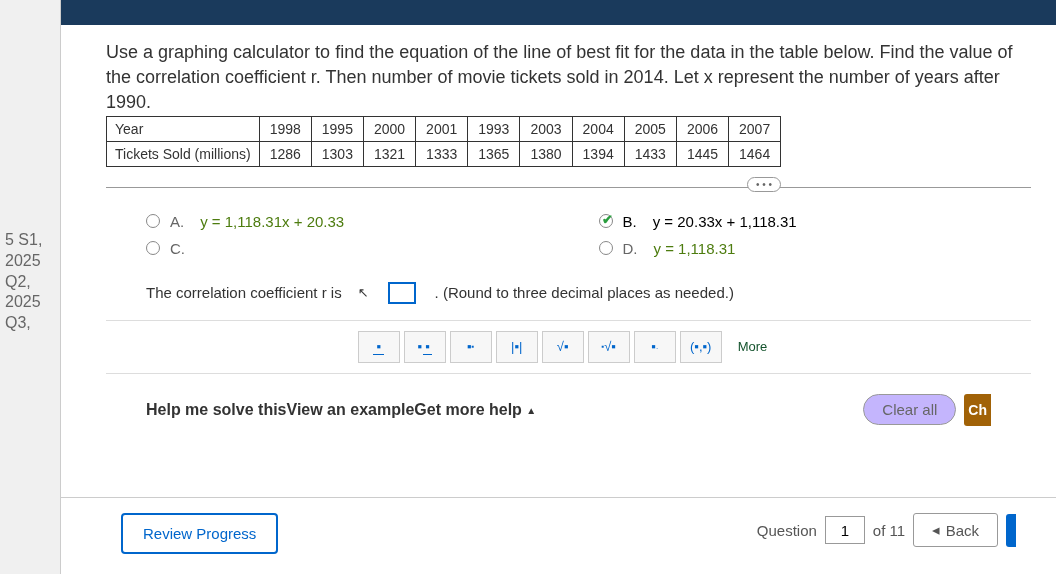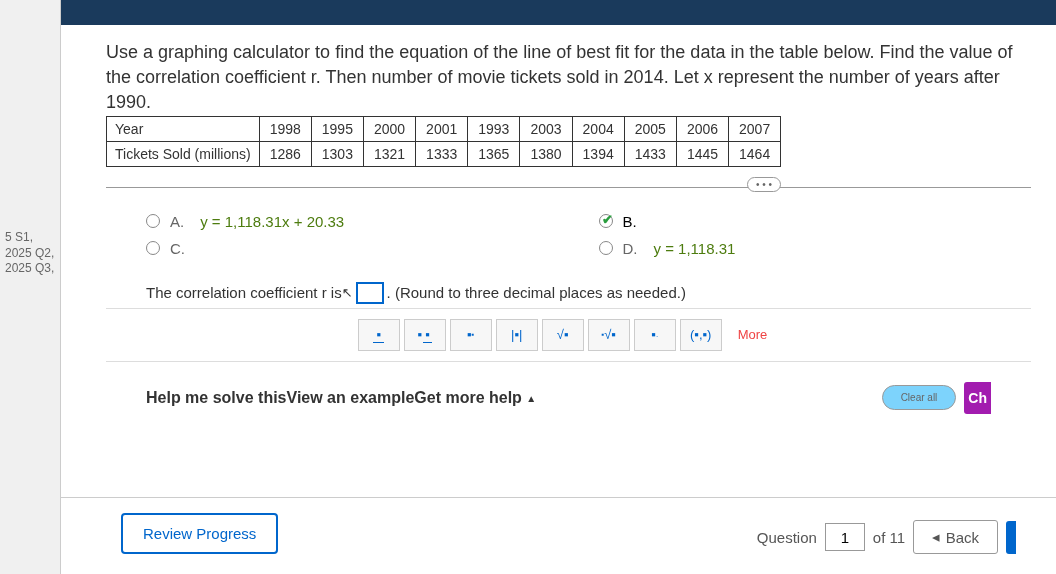--- a/index.html
+++ b/index.html
@@ -8,21 +8,21 @@
       background: #e8e8e8;
       display: flex;
       width: 1056px;
       height: 574px;
       overflow: hidden;
     }
     .sidebar {
       width: 60px;
       background: #f0f0f0;
       padding: 10px 5px;
-      font-size: 12px;
+      font-size: 16px;
       color: #666;
     }
     .sidebar-item { margin-top: 220px; line-height: 1.3; }
     .main {
       flex: 1;
       background: #fff;
       display: flex;
       flex-direction: column;
       border-left: 1px solid #ccc;
     }
@@ -100,24 +100,24 @@
       position: relative;
       left: 2px;
       top: -2px;
     }
     .option-label { color: #666; margin-right: 6px; }
     .option-text { color: #4d7c0f; }
     .option.selected .option-label,
     .option.selected .option-text { color: #000; }
     .corr-line {
       font-size: 15px;
-      margin: 0 40px 4px 40px;
-      display: flex;
-      align-items: center;
-      gap: 0;
+      margin: 0 40px 16px 40px;
+      display: flex;
+      align-items: center;
+      gap: 16px;
     }
     .input-box {
       width: 28px;
       height: 22px;
       border: 2px solid #0066cc;
       display: inline-block;
       margin: 0 3px;
       position: relative;
     }
     .cursor-icon {
@@ -141,56 +141,56 @@
       display: flex;
       align-items: center;
       justify-content: center;
       font-size: 13px;
       color: #0066cc;
       cursor: pointer;
     }
     .math-btn.more {
       width: auto;
       padding: 0 12px;
-      color: #ef4444;
+      color: #14532d;
       background: #fff;
       border: none;
     }
     .help-row {
       display: flex;
       align-items: center;
       padding: 0 40px 20px 40px;
       font-size: 16px;
       font-weight: bold;
       color: #333;
     }
     .help-link { cursor: pointer; }
     .help-link .caret { font-size: 10px; vertical-align: middle; }
     .clear-all {
       margin-left: auto;
       border: 1.5px solid #999;
       border-radius: 18px;
       padding: 6px 18px;
-      font-size: 10px;
+      font-size: 15px;
       font-weight: normal;
       color: #666;
       cursor: pointer;
-      background: #7dd3fc;
+      background: #c4b5fd;
     }
     .ch-btn {
-      background: #a21caf;
+      background: #a16207;
       color: #fff;
       padding: 8px 4px;
       font-size: 14px;
       border-radius: 3px 0 0 3px;
       margin-left: 8px;
     }
     .bottom-bar {
       display: flex;
-      align-items: flex-end;
+      align-items: flex-start;
       padding: 15px 40px 20px 60px;
       border-top: 1px solid #ccc;
       gap: 27px;
     }
     .review-btn {
       border: 2px solid #0066cc;
       color: #0066cc;
       background: #fff;
       padding: 10px 20px;
       font-size: 15px;
@@ -285,20 +285,21 @@
 
     <div class="options">
       <div class="option">
         <span class="radio"></span>
         <span class="option-label">A.</span>
         <span class="option-text">y = 1,118.31x + 20.33</span>
       </div>
       <div class="option selected">
         <span class="radio checked"></span>
         <span class="option-label">B.</span>
+        <span class="option-text">y = 20.33x + 1,118.31</span>
       </div>
       <div class="option">
         <span class="radio"></span>
         <span class="option-label">C.</span>
       </div>
       <div class="option">
         <span class="radio"></span>
         <span class="option-label">D.</span>
         <span class="option-text">y = 1,118.31</span>
       </div>

